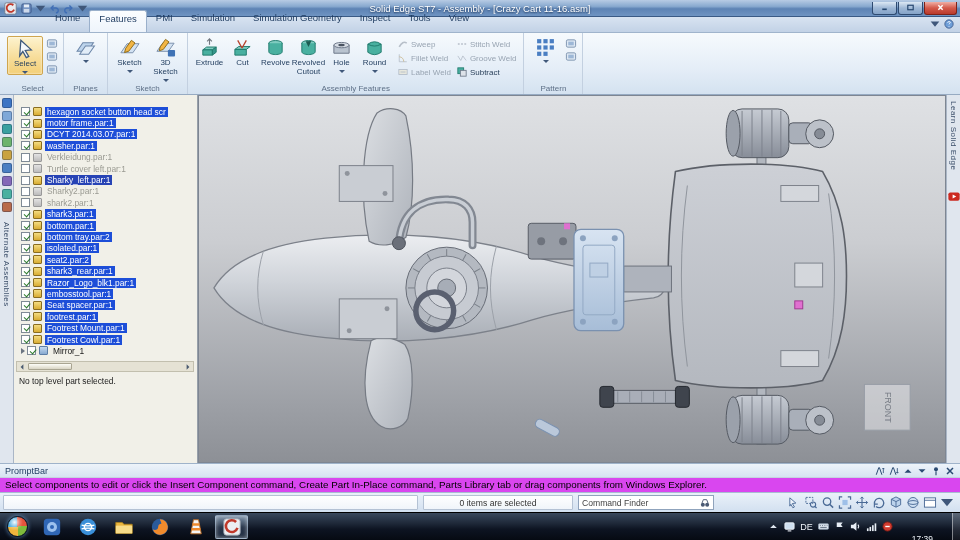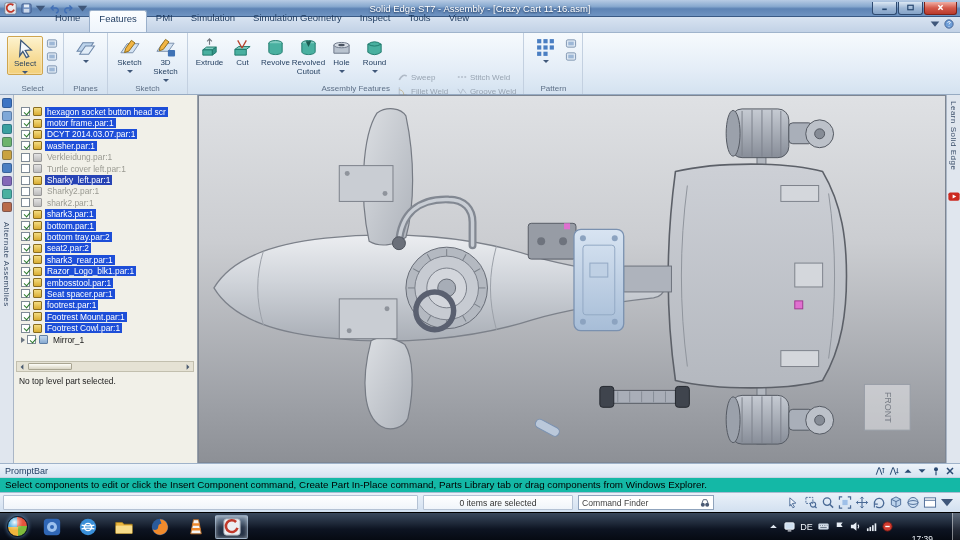--- a/index.html
+++ b/index.html
@@ -34,21 +34,21 @@
 .glabel{position:absolute;left:0;right:0;bottom:1px;text-align:center;font-size:8px;color:#5d6f86;white-space:nowrap;}
 .growrow{display:flex;gap:3px;align-items:flex-start;height:100%;}
 .bigbtn{display:flex;flex-direction:column;align-items:center;width:33px;padding-top:1px;border-radius:2px;}
 .big-ic{width:21px;height:21px;}
 .blabel{font-size:8px;line-height:1.1;color:#1e3a5c;text-align:center;margin-top:1px;}
 .caret{width:0;height:0;border-left:3px solid transparent;border-right:3px solid transparent;border-top:3.5px solid #40587a;margin-top:2px;}
 .selbtn{background:linear-gradient(#fdf3cf,#f7dd9a 55%,#f3cf78);border:1px solid #cfa54e;box-shadow:inset 0 0 2px #fff;width:36px;}
 .sidecol{display:flex;flex-direction:column;gap:2px;padding-top:2px;}
 .sidecol .ic{width:12px;height:11px;}
 .bigrow{display:flex;}
-.smallwrap{display:flex;gap:6px;padding:3px 2px 0 4px;margin-top:33px;}
+.smallwrap{display:flex;gap:6px;padding:3px 2px 0 4px;}
 .smallcol{display:flex;flex-direction:column;gap:4px;}
 .smallbtn{display:flex;align-items:center;gap:3px;font-size:8px;color:#2c425c;white-space:nowrap;}
 .smallbtn .ic{width:10px;height:10px;}
 .smallbtn.disabled{color:#98a4b2;}
 .smallbtn.disabled .ic{opacity:.55;}
 
 
 .main{position:absolute;top:95px;left:0;right:0;height:368px;display:flex;}
 .leftstrip{width:14px;background:#e0e6ee;border-right:1px solid #aab6c6;display:flex;flex-direction:column;align-items:center;padding-top:3px;}
 .striptabs{display:flex;flex-direction:column;gap:3px;align-items:center;}
@@ -80,21 +80,21 @@
 .pfstatus{position:absolute;top:281px;left:5px;font-size:8.4px;color:#222;}
 
 .viewport{flex:1;position:relative;background:linear-gradient(180deg,#dfe1e4 0%,#cbcdd1 40%,#9c9fa5 85%,#8d9096 100%);border:1px solid #7e8692;overflow:hidden;}
 .model{position:absolute;inset:0;width:100%;height:100%;}
 
 
 .pbhead{position:absolute;top:463px;left:0;right:0;height:14px;background:linear-gradient(#eef4fa,#d6e3f2);border-top:1px solid #9fb3ca;display:flex;align-items:center;padding:0 5px;}
 .pbtitle{font-size:9px;color:#1d3a5f;}
 .pbicons{margin-left:auto;display:flex;gap:4px;align-items:center;}
 .pbicons .ic{width:10px;height:10px;}
-.pbmsg{position:absolute;top:477px;left:0;right:0;height:15px;background:#14b8a6;border-top:1px solid #c6d2e0;font-size:9.8px;color:#000;padding:1px 5px;white-space:nowrap;overflow:hidden;}
+.pbmsg{position:absolute;top:477px;left:0;right:0;height:15px;background:#d946ef;border-top:1px solid #c6d2e0;font-size:9.8px;color:#000;padding:1px 5px;white-space:nowrap;overflow:hidden;}
 .statusbar{position:absolute;top:492px;left:0;right:0;height:20px;background:linear-gradient(#eaf1f9,#d2e0f0);border-top:1px solid #a9bcd2;display:flex;align-items:center;padding:0 3px;gap:5px;}
 .sbcell{height:15px;background:linear-gradient(#ffffff,#f0f5fa);border:1px solid #b4c2d4;border-radius:1px;}
 .sbgrow{width:415px;}
 .sbsel{width:150px;font-size:8.6px;color:#333;display:flex;align-items:center;justify-content:center;}
 .cmdfinder{width:136px;height:15px;background:#fff;border:1px solid #8fa3bc;display:flex;align-items:center;padding:0 3px;gap:16px;}
 .cftext{flex:1;font-size:8.6px;color:#444;}
 .cf-ic{width:10px;height:10px;}
 .viewicons{margin-left:auto;display:flex;gap:3px;align-items:center;margin-right:3px;}
 .viewicons .ic{width:14px;height:13px;}
 
@@ -522,20 +522,25 @@
             <span class="lbl hl">bottom.par:1</span>
           </div>
           <div class="trow">
             <span class="cb checked"></span>
             <span class="picon part"></span>
             <span class="lbl hl">bottom tray.par:2</span>
           </div>
           <div class="trow">
             <span class="cb checked"></span>
             <span class="picon part"></span>
+            <span class="lbl hl">isolated.par:1</span>
+          </div>
+          <div class="trow">
+            <span class="cb checked"></span>
+            <span class="picon part"></span>
             <span class="lbl hl">seat2.par:2</span>
           </div>
           <div class="trow">
             <span class="cb checked"></span>
             <span class="picon part"></span>
             <span class="lbl hl">shark3_rear.par:1</span>
           </div>
           <div class="trow">
             <span class="cb checked"></span>
             <span class="picon part"></span>

